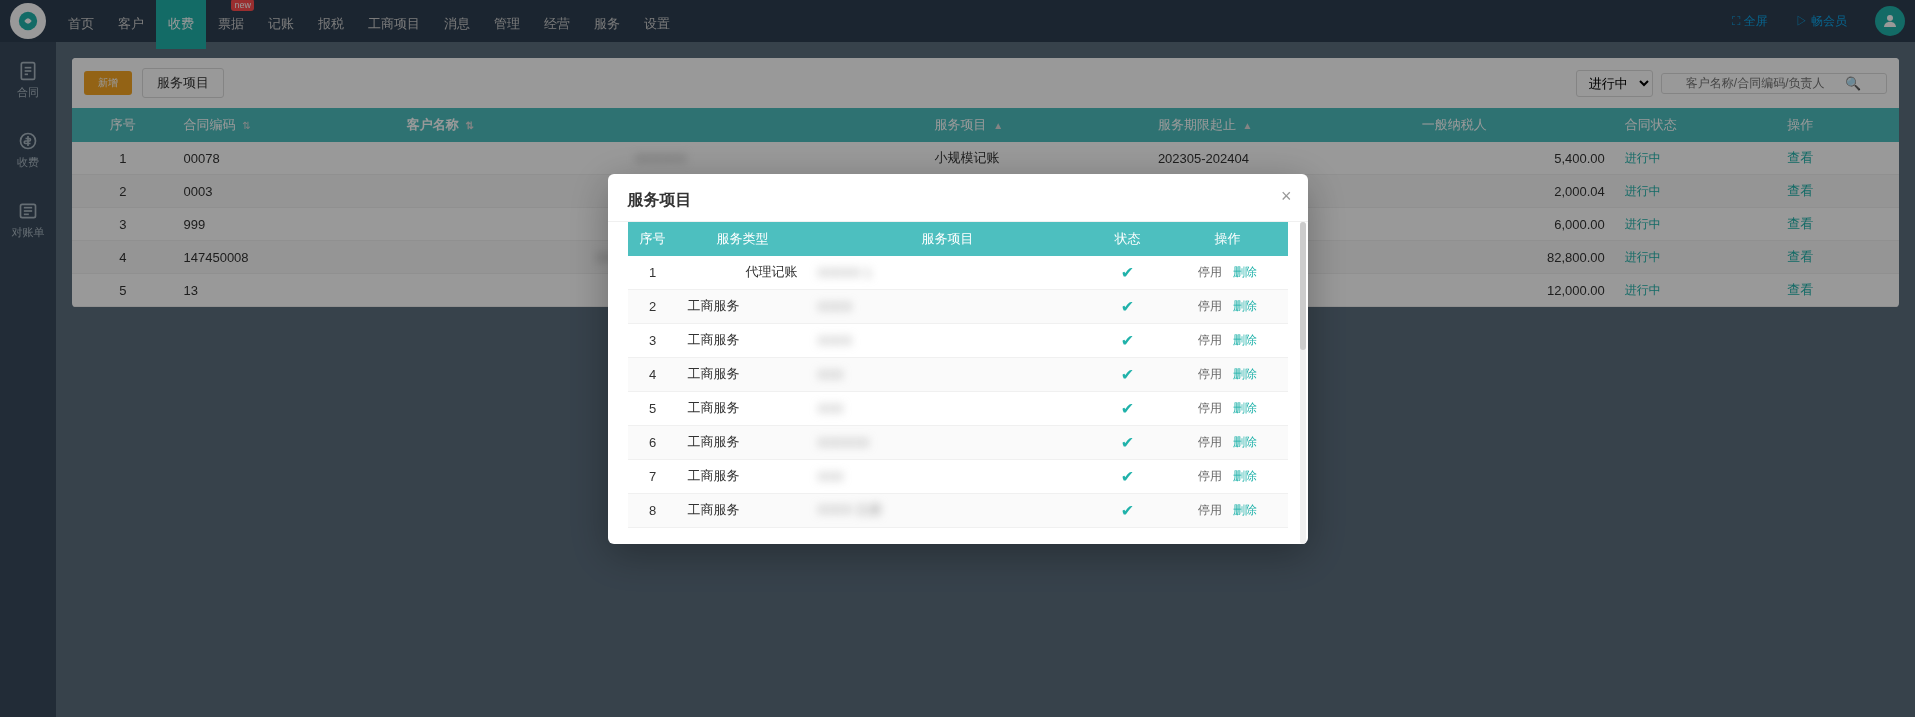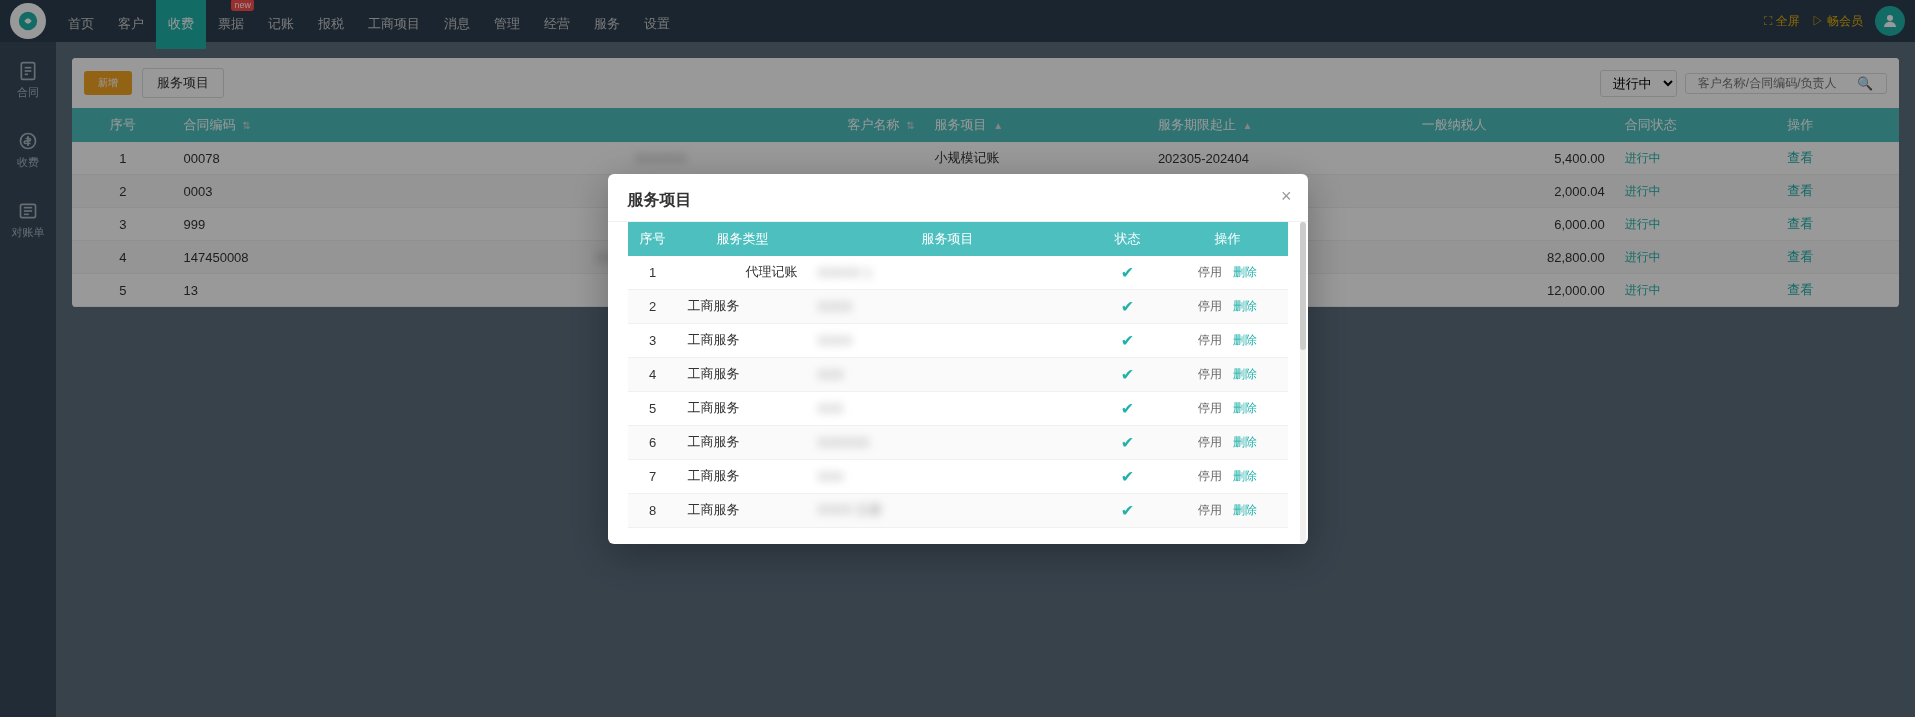--- a/index.html
+++ b/index.html
@@ -46,22 +46,22 @@
       padding: 1px 3px;
       border-radius: 3px;
       position: absolute;
       top: 6px;
       right: 2px;
     }
     .nav-right {
       margin-left: auto;
       display: flex;
       align-items: center;
-      gap: 12px;
-      color: #eab308;
+      gap: 28px;
+      color: #0ea5e9;
       font-size: 12px;
     }
     .nav-right .avatar {
       width: 30px; height: 30px;
       background: #20b2aa;
       border-radius: 50%;
       display: flex; align-items: center; justify-content: center;
       color: #fff;
       font-size: 14px;
     }
@@ -151,21 +151,21 @@
       padding: 4px 8px;
       border-radius: 3px;
       font-size: 13px;
       background: #fff;
     }
     .search-input-wrap {
       display: flex;
       align-items: center;
       border: 1px solid #ddd;
       border-radius: 3px;
-      padding: 2px 12px;
+      padding: 2px 24px;
       background: #fff;
     }
     .search-input-wrap input {
       border: none; outline: none;
       font-size: 12px; width: 160px;
       color: #999;
     }
 
     
     .data-table {
@@ -421,21 +421,21 @@
             <span style="cursor:pointer; color:#999;">🔍</span>
           </div>
         </div>
       </div>
 
       <table class="data-table">
         <thead>
           <tr>
             <th style="width:50px; text-align:center;">序号</th>
             <th style="width:110px;">合同编码 <span class="sort-icon">⇅</span></th>
-            <th style="width:260px; text-align:right;">客户名称 <span class="sort-icon">⇅</span></th>
+            <th style="width:260px; text-align:left;font-weight:bold;">客户名称 <span class="sort-icon">⇅</span></th>
             <th style="width:110px;">服务项目 <span class="sort-icon">▲</span></th>
             <th style="width:130px;">服务期限起止 <span class="sort-icon">▲</span></th>
             <th style="width:100px;">一般纳税人</th>
             <th style="width:80px;">合同状态</th>
             <th style="width:60px;">操作</th>
           </tr>
         </thead>
         <tbody id="contract-tbody">
         <tr>
     <td style="text-align:center;">1</td>

